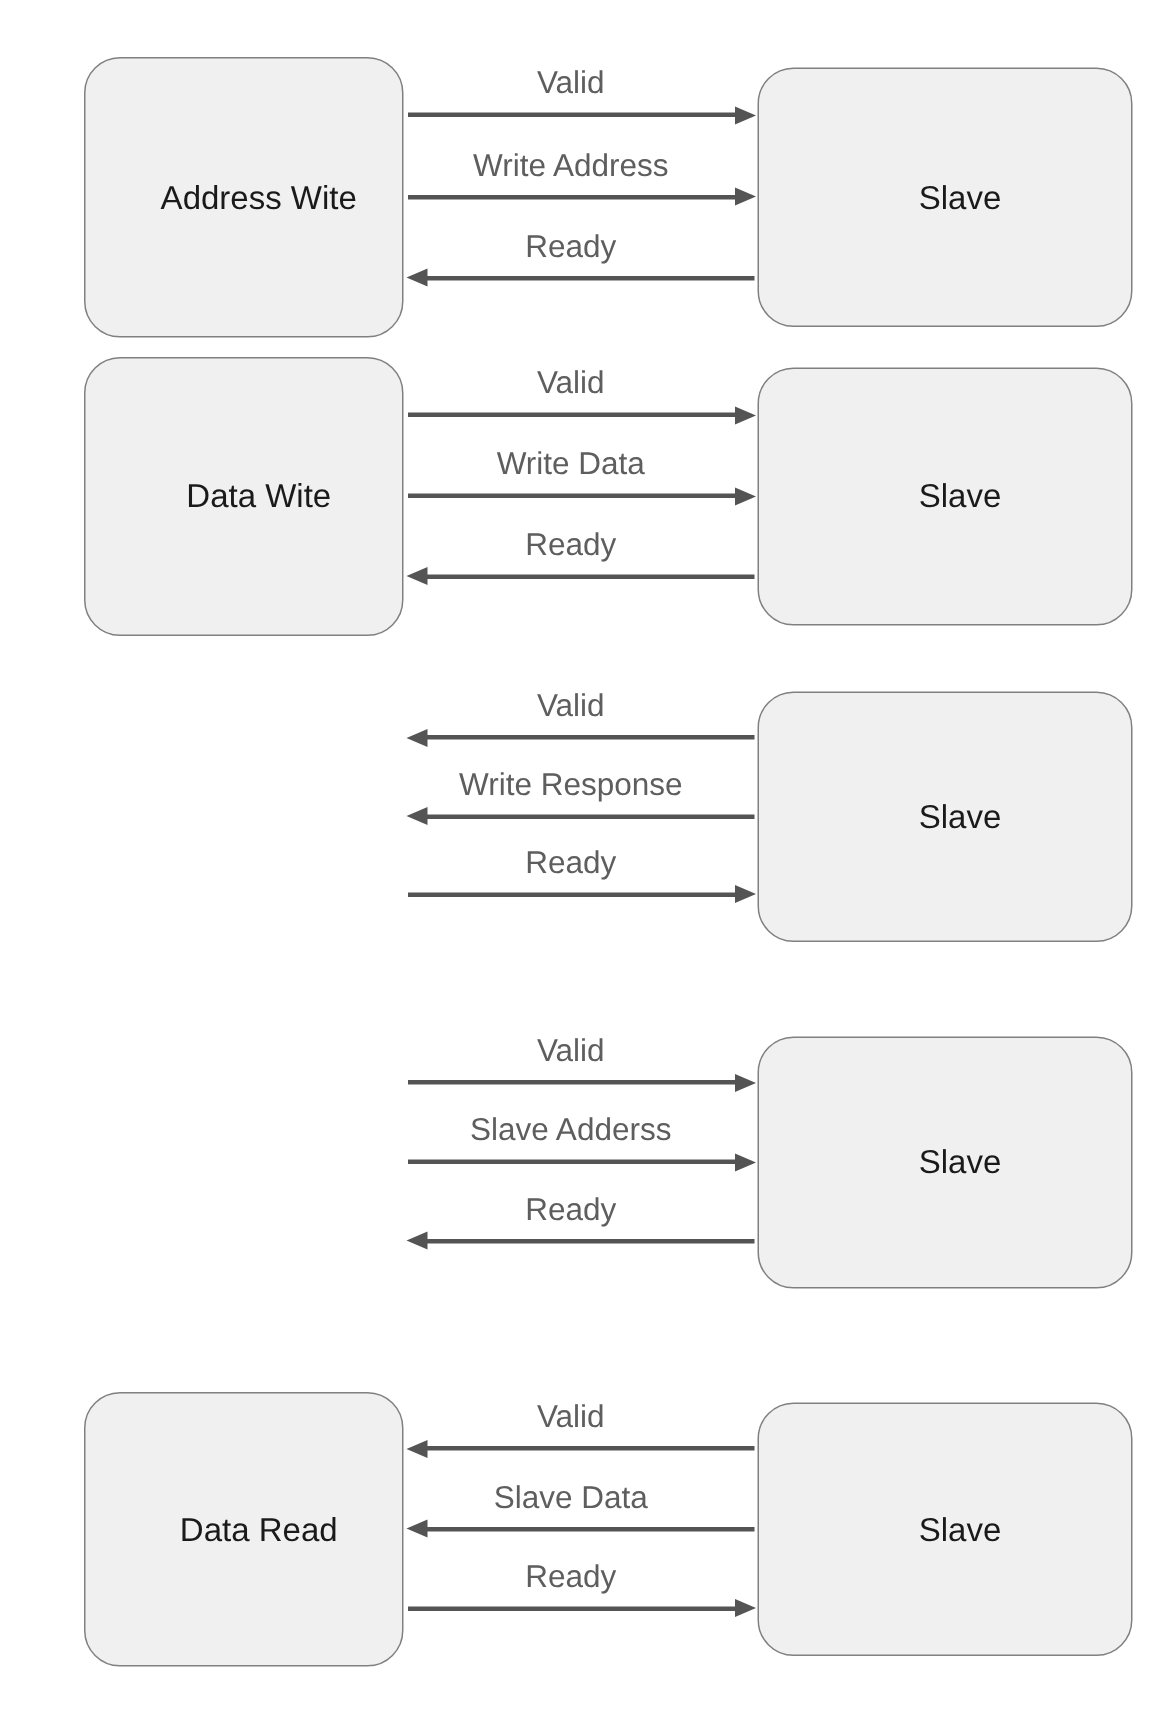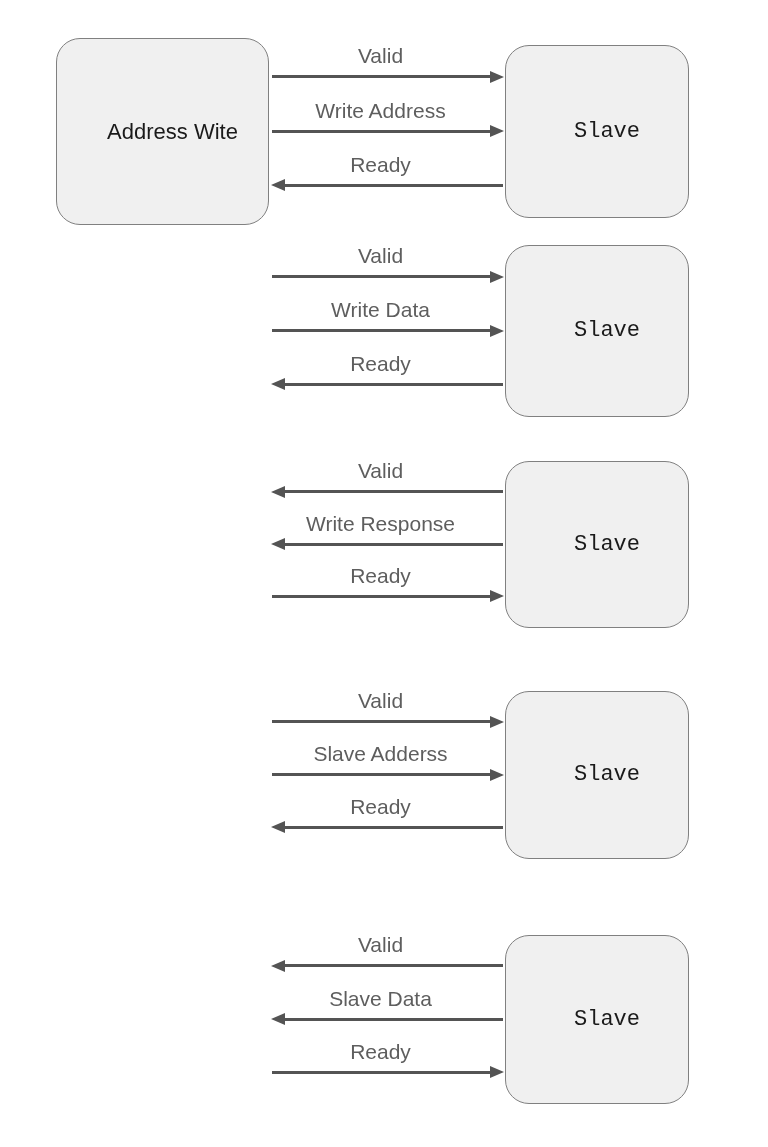--- a/index.html
+++ b/index.html
@@ -23,21 +23,21 @@
   #row5{top:928px;height:183px}
 
   .box{
     position:absolute;box-sizing:border-box;
     background:var(--box-fill);
     border:1.5px solid var(--box-border);
     border-radius:24px;
     display:flex;align-items:center;justify-content:center;
   }
   .box-left{left:56px;top:0;width:213px;height:100%;}
-  .box-right{left:505px;top:7px;width:184px;height:calc(100% - 14px);font-family:Liberation Mono, monospace;}
+  .box-right{left:505px;top:7px;width:250px;height:calc(100% - 14px);}
   .box-label{
     font-size:22px;color:var(--box-text);text-align:left;
     white-space:pre-line;line-height:1.35;margin-left:20px;
   }
 
   .signal{position:absolute;left:272px;width:231px;height:3px;}
   .s1{top:calc(21% - 2px)}
   .s2{top:calc(50% - 2px)}
   .s3{top:calc(79% - 2px)}
 
@@ -75,20 +75,23 @@
     <div class="signal s3">
       <div class="sig-label">Ready</div>
       <div class="arrow" data-dir="left"></div>
     </div>
     <div class="box box-right">
       <span class="box-label">Slave</span>
     </div>
   </div>
 
   <div class="row" id="row2">
+    <div class="box box-left">
+      <span class="box-label">Data Wite</span>
+    </div>
     <div class="signal s1">
       <div class="sig-label">Valid</div>
       <div class="arrow" data-dir="right"></div>
     </div>
     <div class="signal s2">
       <div class="sig-label">Write Data</div>
       <div class="arrow" data-dir="right"></div>
     </div>
     <div class="signal s3">
       <div class="sig-label">Ready</div>
@@ -129,20 +132,23 @@
     <div class="signal s3">
       <div class="sig-label">Ready</div>
       <div class="arrow" data-dir="left"></div>
     </div>
     <div class="box box-right">
       <span class="box-label">Slave</span>
     </div>
   </div>
 
   <div class="row" id="row5">
+    <div class="box box-left">
+      <span class="box-label">Data Read</span>
+    </div>
     <div class="signal s1">
       <div class="sig-label">Valid</div>
       <div class="arrow" data-dir="left"></div>
     </div>
     <div class="signal s2">
       <div class="sig-label">Slave Data</div>
       <div class="arrow" data-dir="left"></div>
     </div>
     <div class="signal s3">
       <div class="sig-label">Ready</div>

